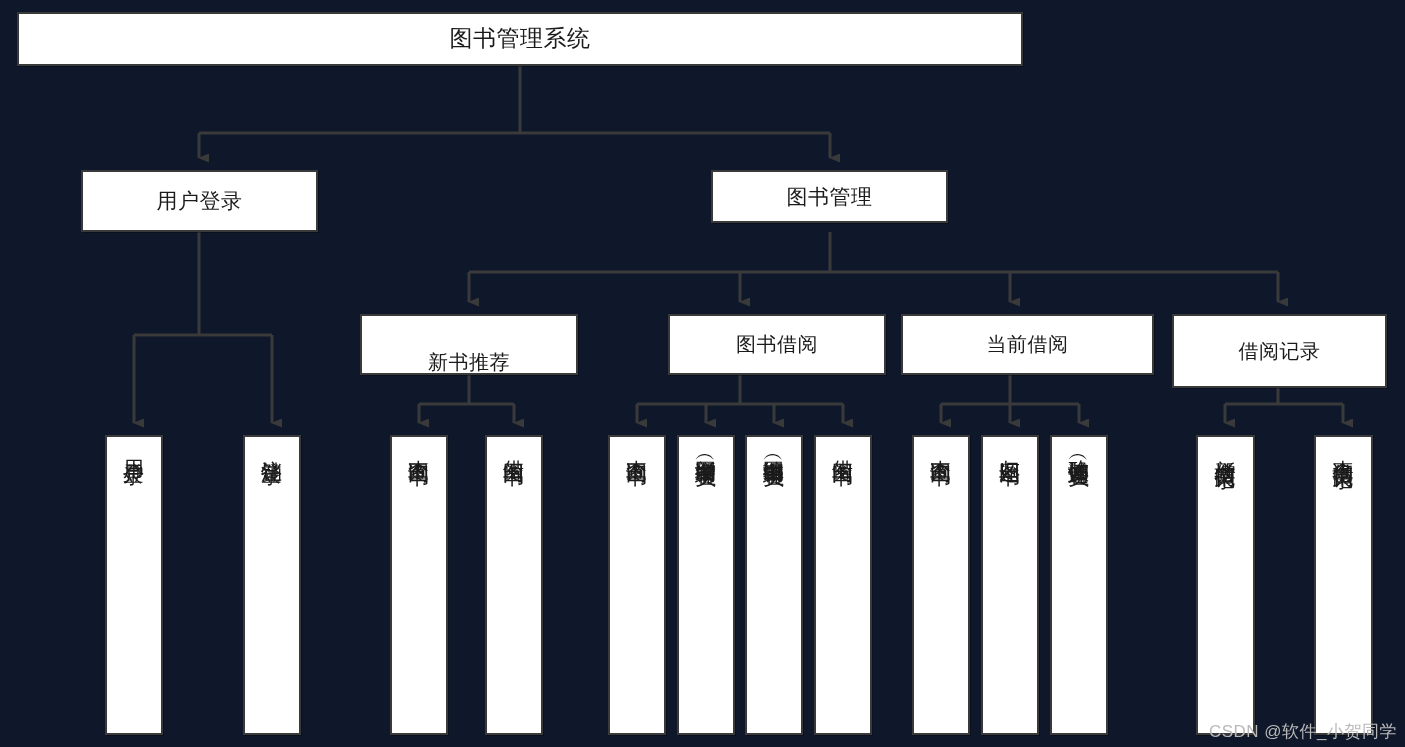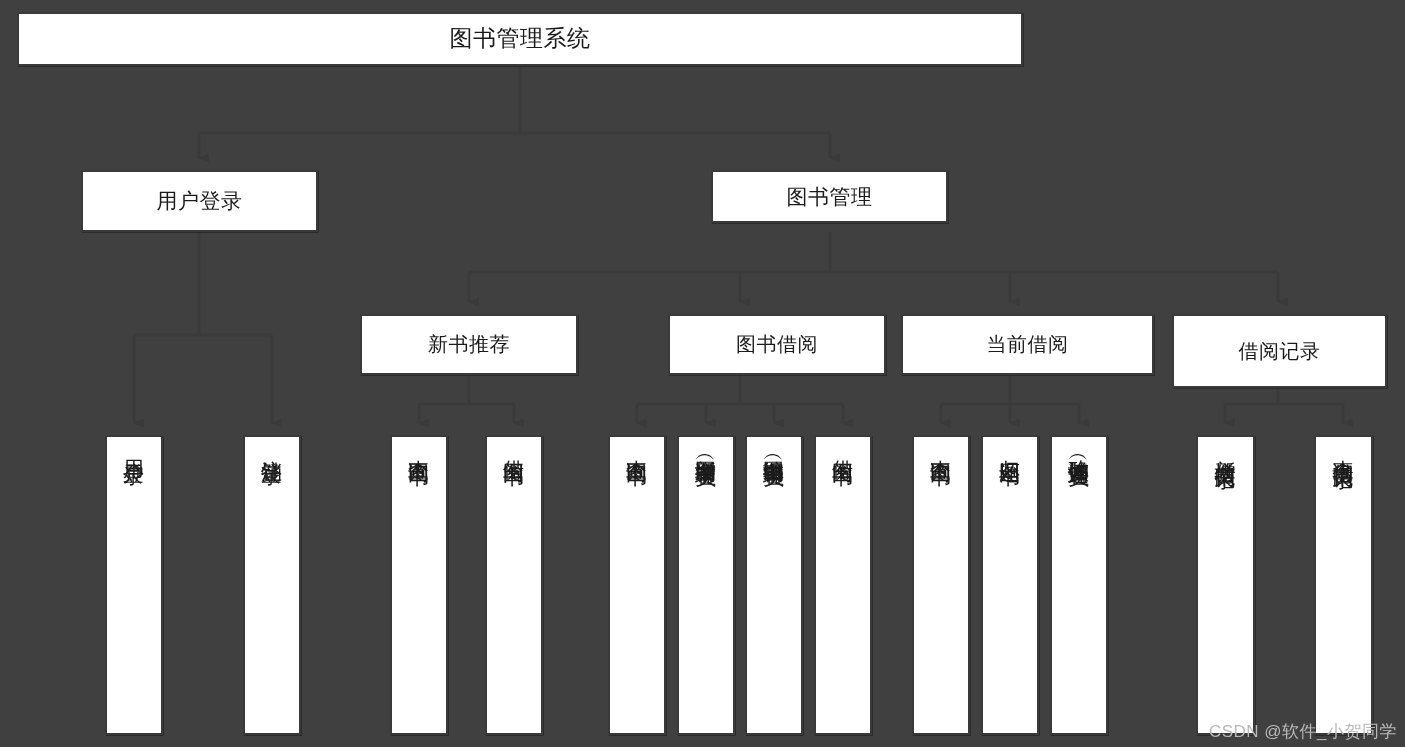--- a/index.html
+++ b/index.html
@@ -8,21 +8,21 @@
     padding: 0;
     background: #ffffff;
   }
   body {
     font-family: "Liberation Sans", "DejaVu Sans", sans-serif;
   }
   #diagram-canvas {
     position: relative;
     width: 1405px;
     height: 747px;
-    background: #404040;
+    background: #0f172a;
     overflow: hidden;
   }
   svg.edge-layer {
     position: absolute;
     left: 0;
     top: 0;
     width: 1405px;
     height: 747px;
     pointer-events: none;
   }
@@ -134,21 +134,21 @@
     <span class="label">图书管理系统</span>
   </div>
 
   <div class="node level-1" style="left:81px; top:170px; width:237px; height:62px;">
     <span class="label">用户登录</span>
   </div>
   <div class="node level-1" style="left:711px; top:170px; width:237px; height:53px;">
     <span class="label">图书管理</span>
   </div>
 
-  <div class="node level-2" style="left:360px; top:314px; width:218px; height:61px;">
+  <div class="node level-2" style="left:360px; top:314px; width:218px; height:61px;align-items:flex-end;">
     <span class="label">新书推荐</span>
   </div>
   <div class="node level-2" style="left:632px; top:314px; width:218px; height:61px;margin-left:36px;">
     <span class="label">图书借阅</span>
   </div>
   <div class="node level-2" style="left:901px; top:314px; width:253px; height:61px;">
     <span class="label">当前借阅</span>
   </div>
   <div class="node level-2" style="left:1172px; top:314px; width:215px; height:74px;">
     <span class="label">借阅记录</span>

